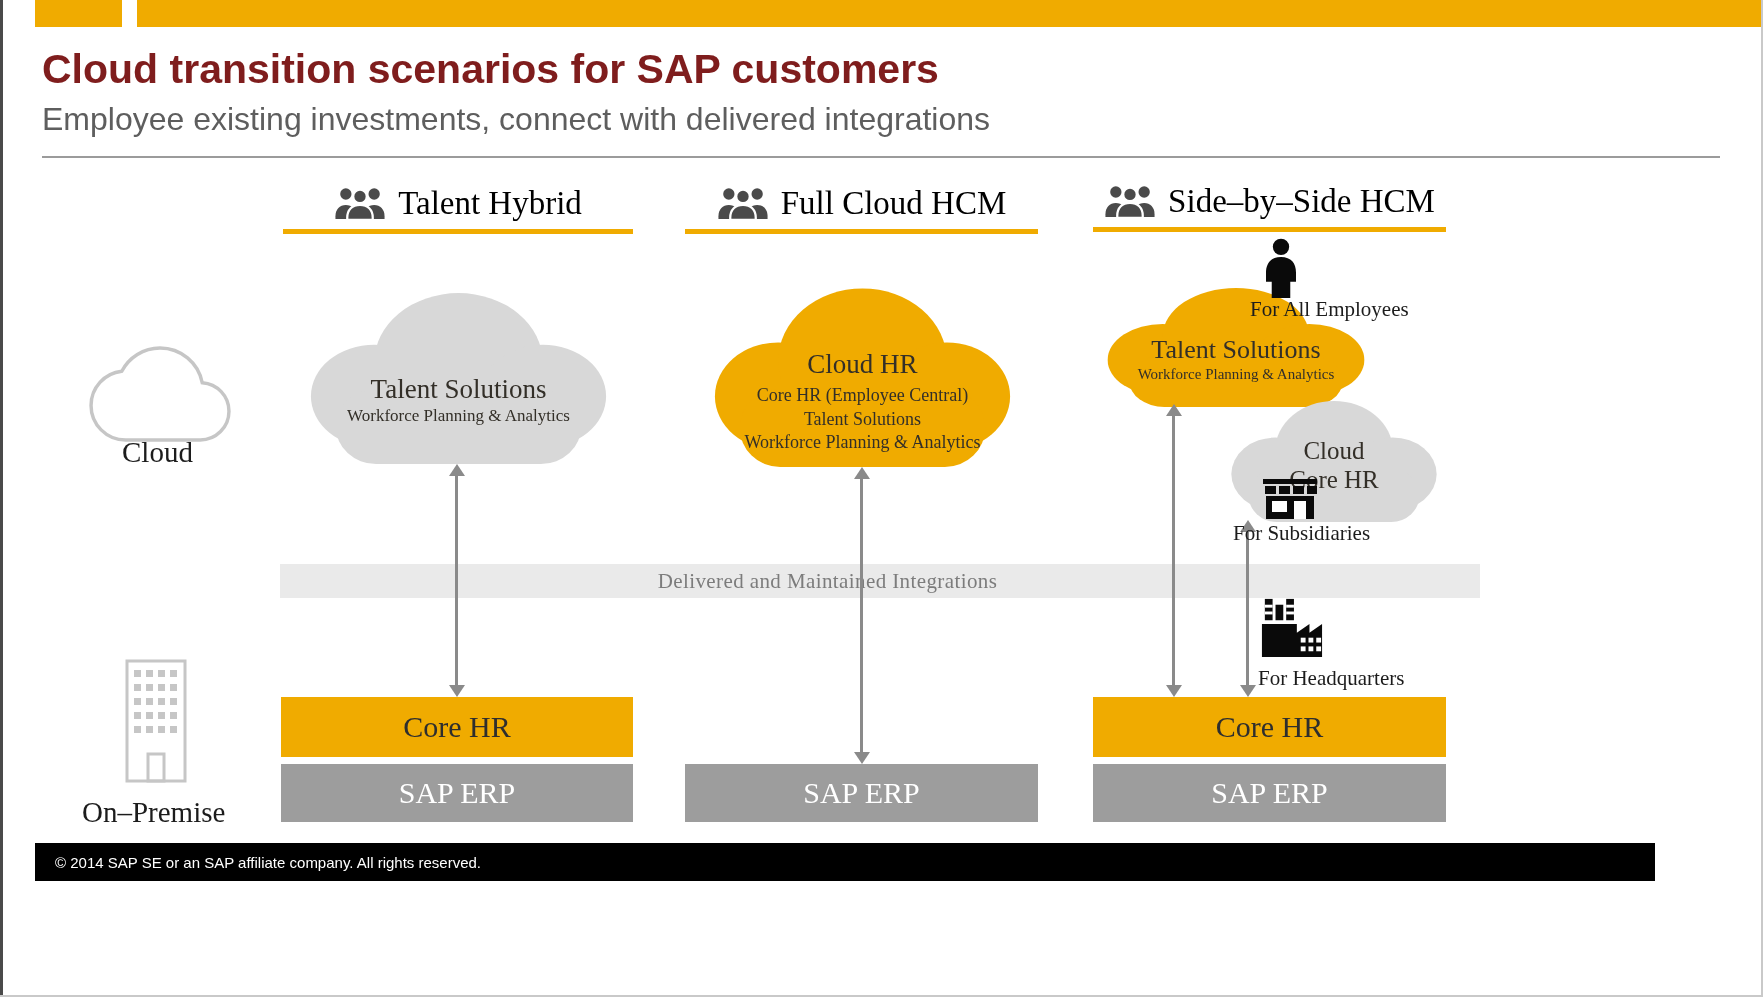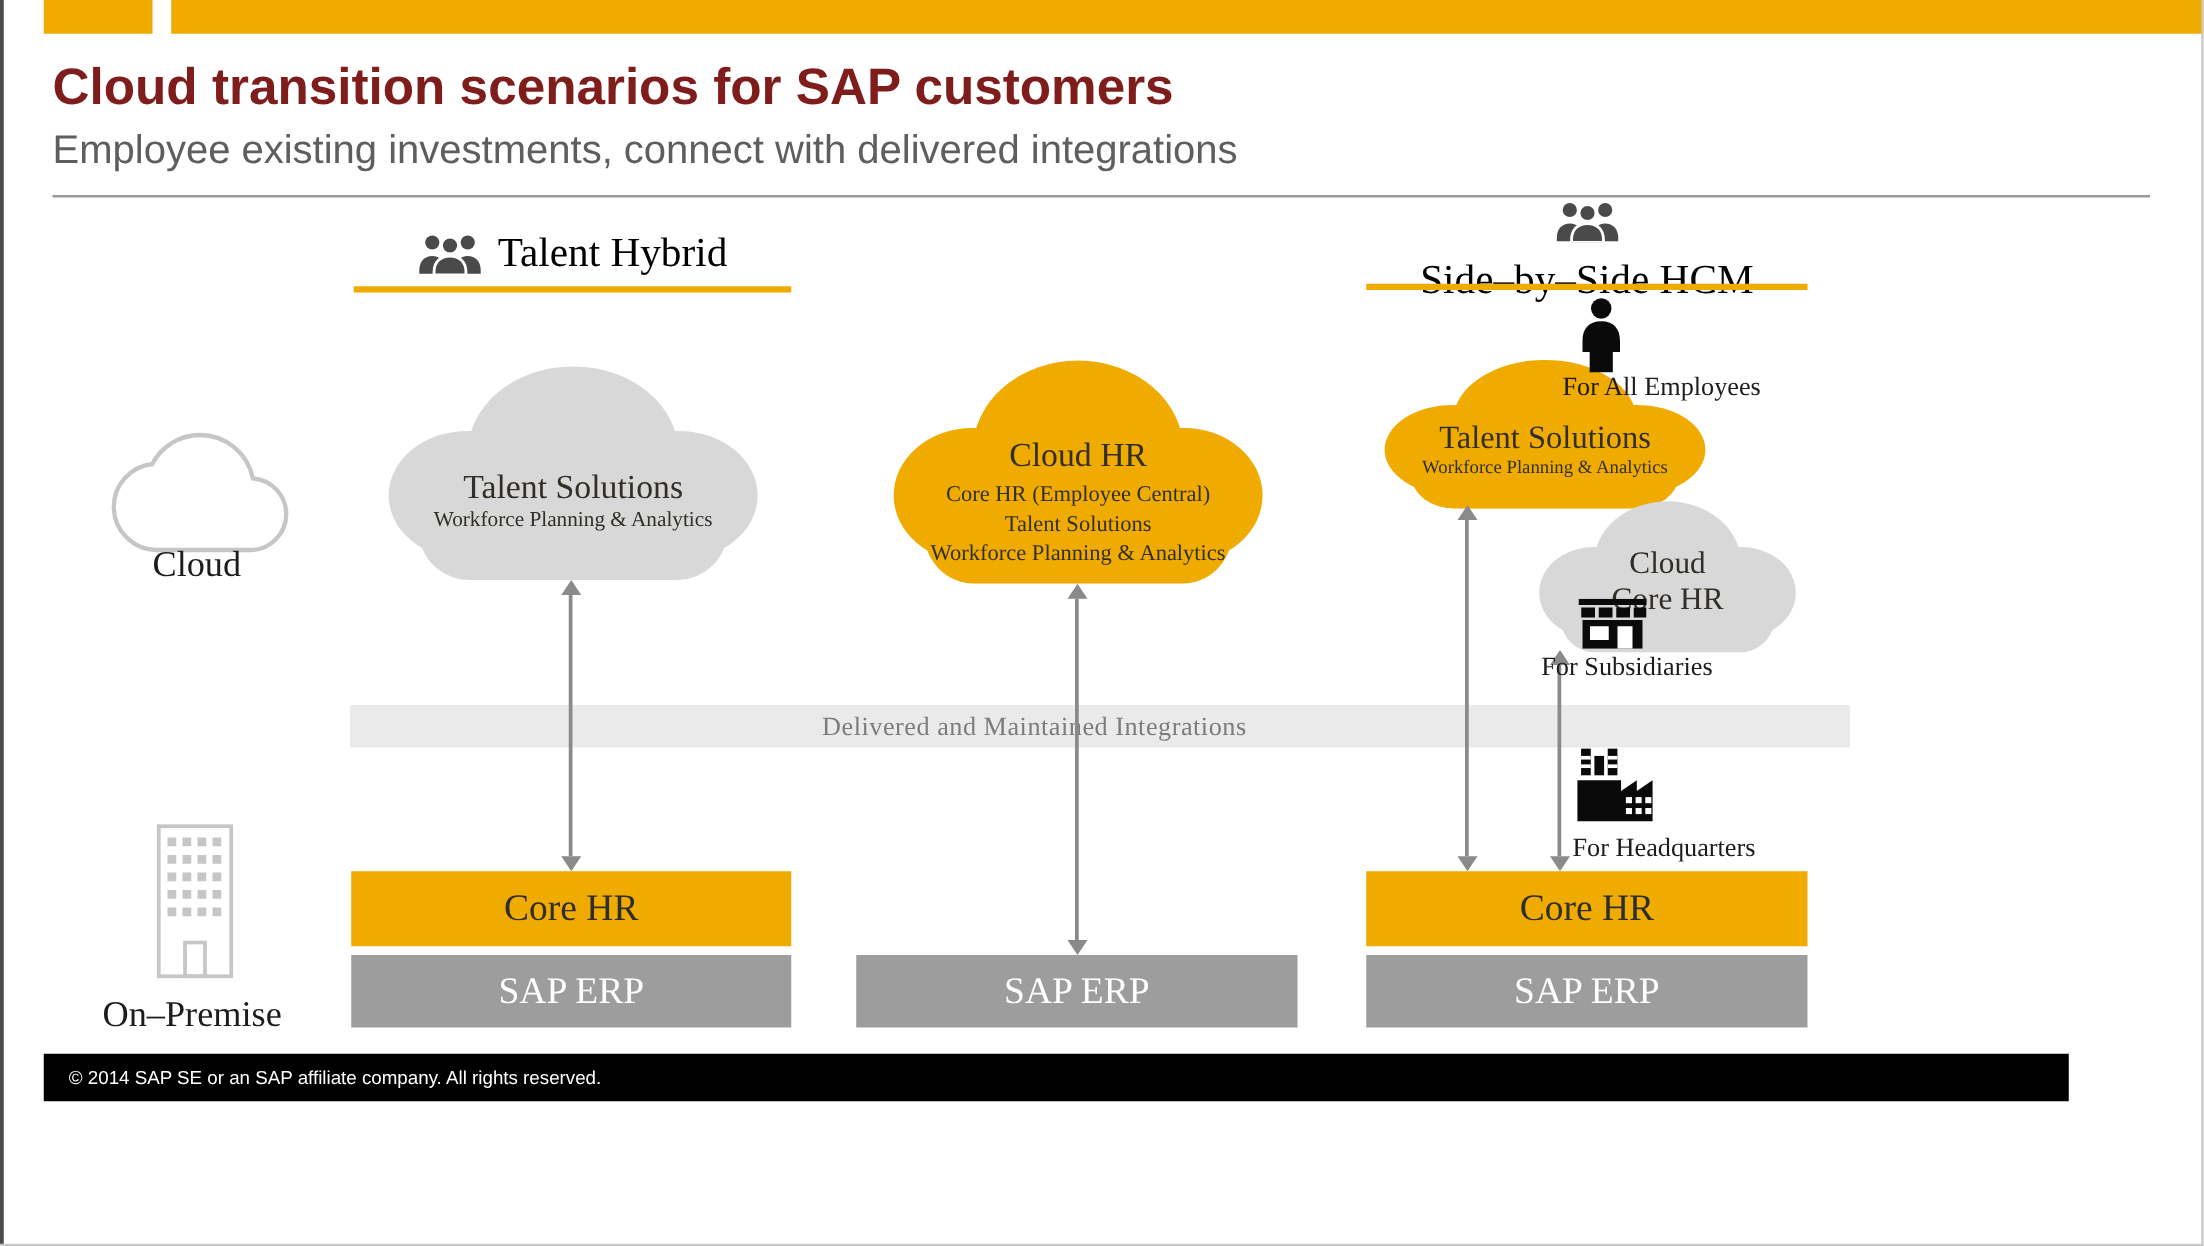--- a/index.html
+++ b/index.html
@@ -75,22 +75,36 @@
         <circle cx="42" cy="8.5" r="6"></circle>
         <path d="M31 35v-3c0-7.5 4.6-12 11-12s11 4.5 11 12v3z"></path>
         <circle cx="27" cy="11" r="7.2" stroke="#ffffff" stroke-width="2.4"></circle>
         <path d="M13.5 36v-2.5c0-8.5 5.4-13.5 13.5-13.5s13.5 5 13.5 13.5V36z" stroke="#ffffff" stroke-width="2.4"></path>
       </svg>
     </span>
     <span class="label">Talent Hybrid</span>
     <span class="underline"></span>
   </div>
 
-
-  <div class="abs col-header" style="left:1093px; top:176px; width:353px;flex-direction:column;">
+  <div class="abs col-header" style="left:685px; top:178px; width:353px;">
+    <span class="ico">
+      <svg viewBox="0 0 54 36" fill="currentColor" aria-hidden="true">
+        <circle cx="12" cy="8.5" r="6"></circle>
+        <path d="M1 35v-3c0-7.5 4.6-12 11-12s11 4.5 11 12v3z"></path>
+        <circle cx="42" cy="8.5" r="6"></circle>
+        <path d="M31 35v-3c0-7.5 4.6-12 11-12s11 4.5 11 12v3z"></path>
+        <circle cx="27" cy="11" r="7.2" stroke="#ffffff" stroke-width="2.4"></circle>
+        <path d="M13.5 36v-2.5c0-8.5 5.4-13.5 13.5-13.5s13.5 5 13.5 13.5V36z" stroke="#ffffff" stroke-width="2.4"></path>
+      </svg>
+    </span>
+    <span class="label">Full Cloud HCM</span>
+    <span class="underline"></span>
+  </div>
+
+  <div class="abs col-header" style="left:1093px; top:176px; width:353px;">
     <span class="ico">
       <svg viewBox="0 0 54 36" fill="currentColor" aria-hidden="true">
         <circle cx="12" cy="8.5" r="6"></circle>
         <path d="M1 35v-3c0-7.5 4.6-12 11-12s11 4.5 11 12v3z"></path>
         <circle cx="42" cy="8.5" r="6"></circle>
         <path d="M31 35v-3c0-7.5 4.6-12 11-12s11 4.5 11 12v3z"></path>
         <circle cx="27" cy="11" r="7.2" stroke="#ffffff" stroke-width="2.4"></circle>
         <path d="M13.5 36v-2.5c0-8.5 5.4-13.5 13.5-13.5s13.5 5 13.5 13.5V36z" stroke="#ffffff" stroke-width="2.4"></path>
       </svg>
     </span>

